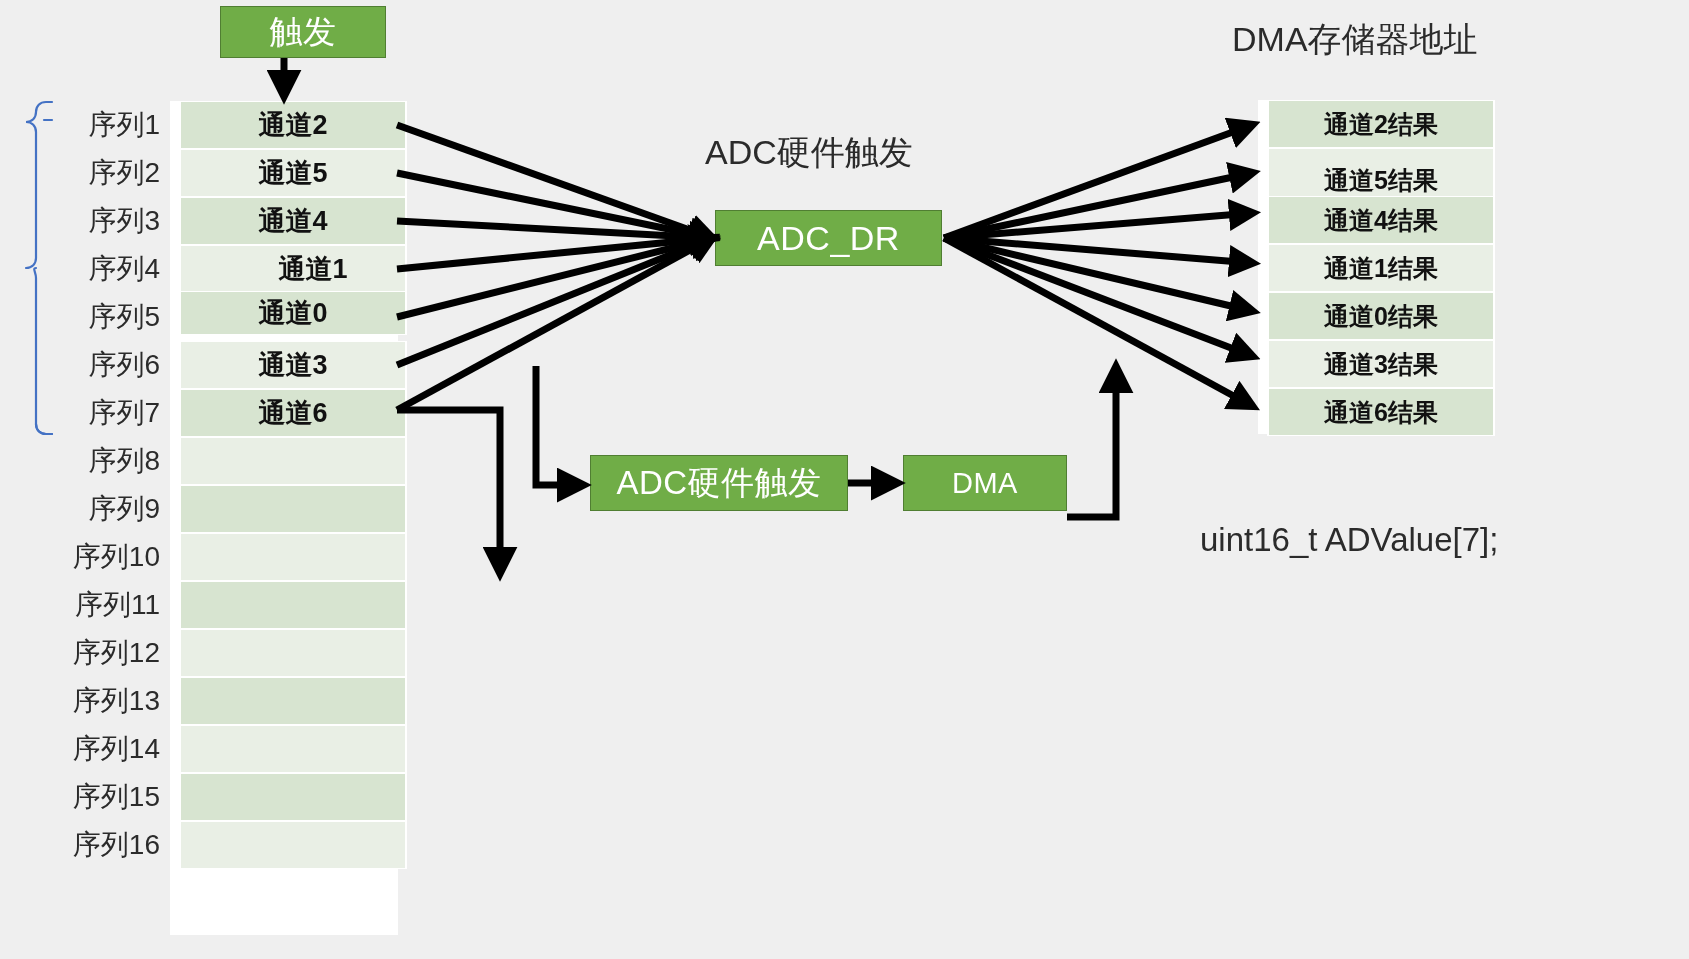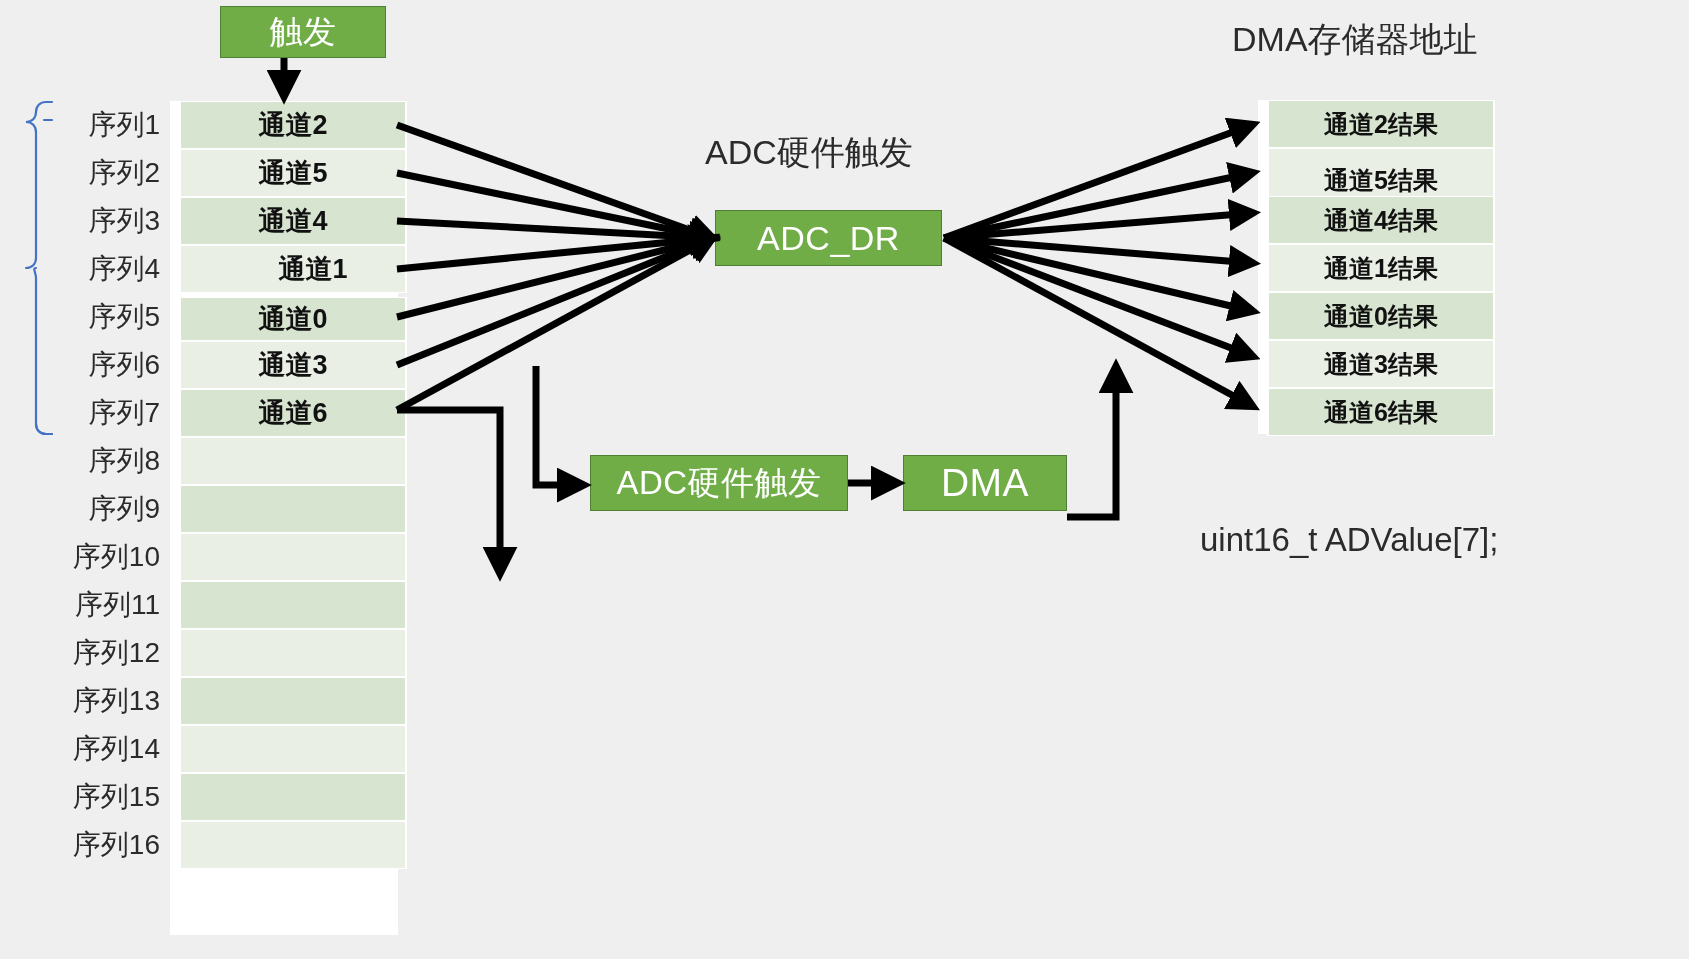--- a/index.html
+++ b/index.html
@@ -76,21 +76,21 @@
       <div class="seqlabel" style="left: 40px; top: 773px; width: 120px; height: 48px; font-size: 28px;">序列15</div>
       <div class="seqlabel" style="left: 40px; top: 821px; width: 120px; height: 48px; font-size: 28px;">序列16</div>
     </div>
 
   <div class="tbl" style="left:170px;top:101px;width:228px;height:834px;"></div>
   <div id="seq-table">
       <div class="trow dark" style="position: absolute; left: 170px; top: 101px; width: 228px; height: 48px; font-size: 27px; font-weight: 700;">通道2</div>
       <div class="trow light" style="position: absolute; left: 170px; top: 149px; width: 228px; height: 48px; font-size: 27px; font-weight: 700;">通道5</div>
       <div class="trow dark" style="position: absolute; left: 170px; top: 197px; width: 228px; height: 48px; font-size: 27px; font-weight: 700;">通道4</div>
       <div class="trow light" style="position: absolute; left: 170px; top: 245px; width: 228px; height: 48px; font-size: 27px; font-weight: 700; padding-left: 40px;">通道1</div>
-      <div class="trow dark" style="position: absolute; left: 170px; top: 297px; width: 228px; height: 44px; font-size: 27px; font-weight: 700;">通道0</div>
+      <div class="trow dark" style="position: absolute; left: 170px; top: 291px; width: 228px; height: 44px; font-size: 27px; font-weight: 700;">通道0</div>
       <div class="trow light" style="position: absolute; left: 170px; top: 341px; width: 228px; height: 48px; font-size: 27px; font-weight: 700;">通道3</div>
       <div class="trow dark" style="position: absolute; left: 170px; top: 389px; width: 228px; height: 48px; font-size: 27px; font-weight: 700;">通道6</div>
       <div class="trow light" style="position: absolute; left: 170px; top: 437px; width: 228px; height: 48px; font-size: 27px; font-weight: 700;"></div>
       <div class="trow dark" style="position: absolute; left: 170px; top: 485px; width: 228px; height: 48px; font-size: 27px; font-weight: 700;"></div>
       <div class="trow light" style="position: absolute; left: 170px; top: 533px; width: 228px; height: 48px; font-size: 27px; font-weight: 700;"></div>
       <div class="trow dark" style="position: absolute; left: 170px; top: 581px; width: 228px; height: 48px; font-size: 27px; font-weight: 700;"></div>
       <div class="trow light" style="position: absolute; left: 170px; top: 629px; width: 228px; height: 48px; font-size: 27px; font-weight: 700;"></div>
       <div class="trow dark" style="position: absolute; left: 170px; top: 677px; width: 228px; height: 48px; font-size: 27px; font-weight: 700;"></div>
       <div class="trow light" style="position: absolute; left: 170px; top: 725px; width: 228px; height: 48px; font-size: 27px; font-weight: 700;"></div>
       <div class="trow dark" style="position: absolute; left: 170px; top: 773px; width: 228px; height: 48px; font-size: 27px; font-weight: 700;"></div>
@@ -111,21 +111,21 @@
       <div class="trow light" style="position: absolute; left: 1258px; top: 244px; width: 228px; height: 48px; font-size: 25px; font-weight: 700;">通道1结果</div>
       <div class="trow dark" style="position: absolute; left: 1258px; top: 292px; width: 228px; height: 48px; font-size: 25px; font-weight: 700;">通道0结果</div>
       <div class="trow light" style="position: absolute; left: 1258px; top: 340px; width: 228px; height: 48px; font-size: 25px; font-weight: 700;">通道3结果</div>
       <div class="trow dark" style="position: absolute; left: 1258px; top: 388px; width: 228px; height: 48px; font-size: 25px; font-weight: 700;">通道6结果</div>
     </div>
 
   <div class="cap" style="left:1200px;top:521px;font-size:33px;">uint16_t ADValue[7];</div>
 
   <div class="gbox" style="left:590px;top:455px;width:258px;height:56px;font-size:33px;">ADC硬件触发</div>
 
-  <div class="gbox" style="left:903px;top:455px;width:164px;height:56px;font-size:39px;">DMA</div>
+  <div class="gbox" style="left:903px;top:455px;width:164px;height:56px;font-size:29px;">DMA</div>
 
 
   <svg class="overlay" viewBox="0 0 1689 959" xmlns="http://www.w3.org/2000/svg">
     <defs>
       <marker id="ah" markerWidth="5" markerHeight="5" refX="3.6" refY="2.5" orient="auto" markerUnits="strokeWidth">
         <path d="M0,0 L5,2.5 L0,5 z" fill="#000000"></path>
       </marker>
       <marker id="ahs" markerWidth="4.6" markerHeight="4.6" refX="3.3" refY="2.3" orient="auto" markerUnits="strokeWidth">
         <path d="M0,0 L4.6,2.3 L0,4.6 z" fill="#000000"></path>
       </marker>

